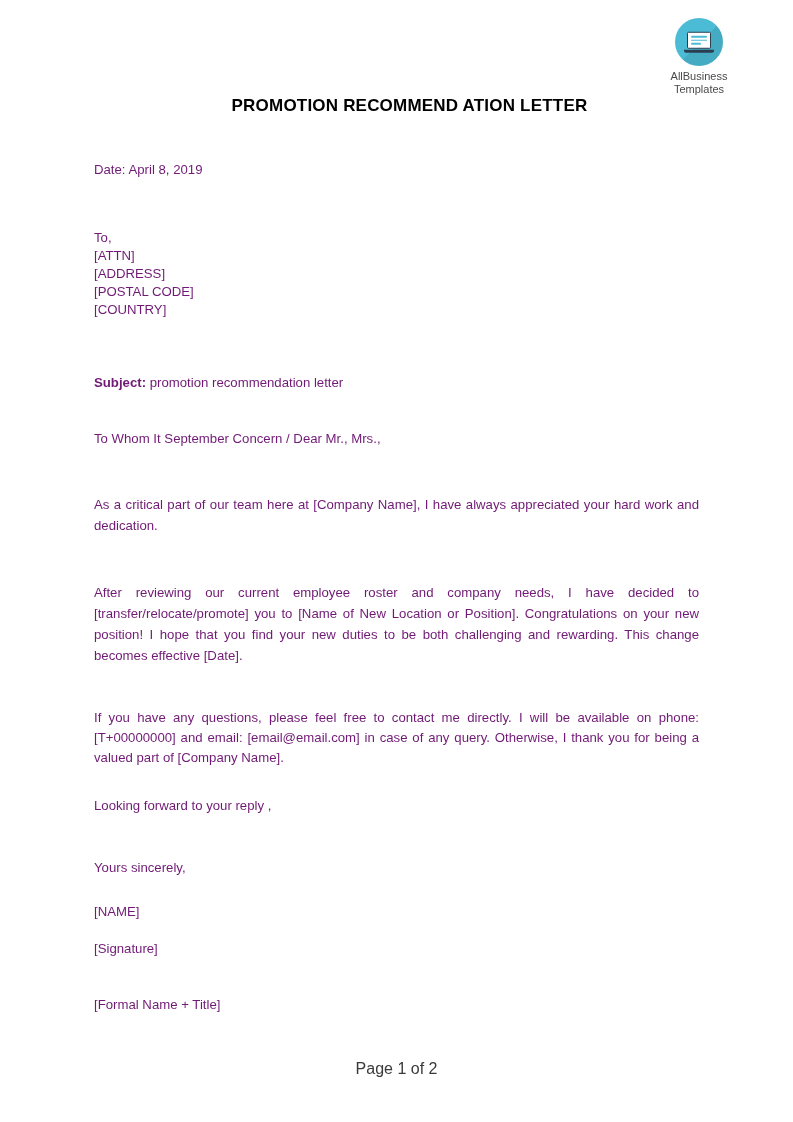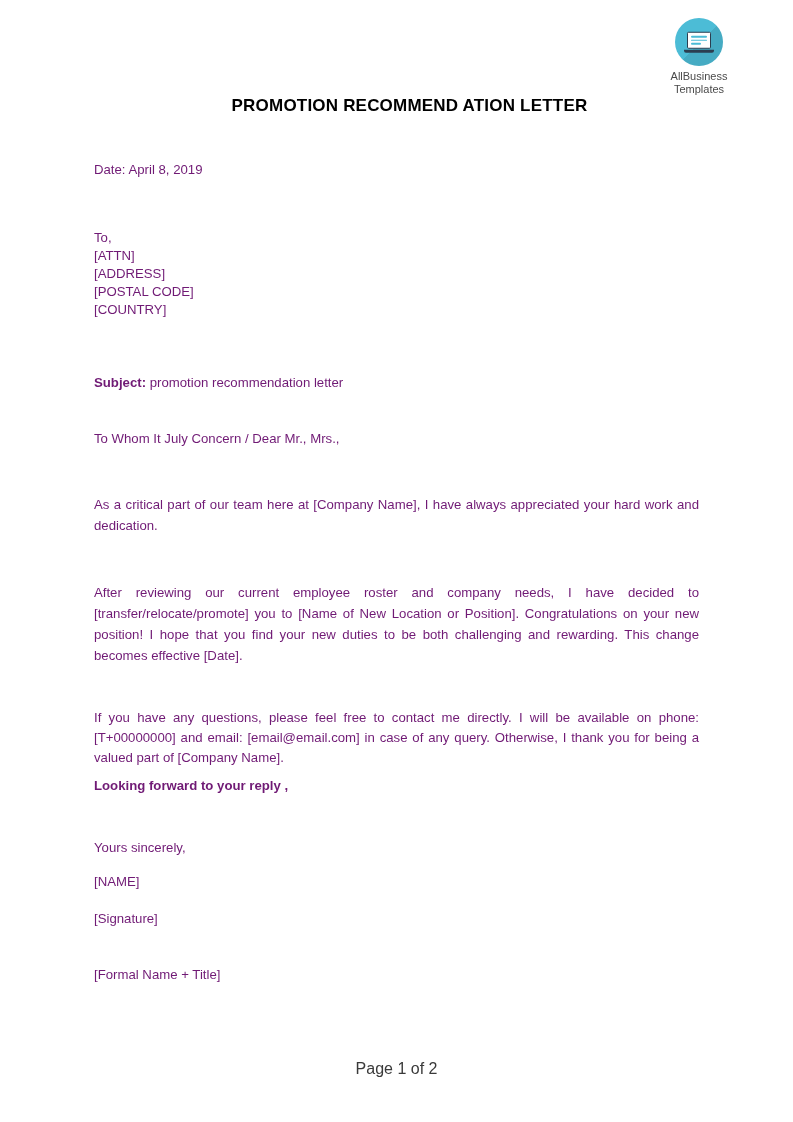--- a/index.html
+++ b/index.html
@@ -127,23 +127,23 @@
   .para {
     margin-top: 0;
     margin-bottom: 0;
     text-align: justify;
     line-height: 21px;
   }
   .para-1 { margin-top: 45px; }
   .para-2 { margin-top: 46px; }
   .para-3 { margin-top: 42px; line-height: 20px; }
 
-  .closing-reply { margin-top: 8px; font-weight: bold; }
+  .closing-reply { margin-top: 28px; }
   .yours { margin-top: 42px; }
-  .name-ph { margin-top: 14px; }
+  .name-ph { margin-top: 24px; }
   .sig-ph { margin-top: 17px; }
   .formal-ph { margin-top: 36px; }
 
   
   .footer {
     position: absolute;
     left: 0;
     top: 1060px;
     width: 793px;
     text-align: center;
@@ -181,21 +181,21 @@
     <div class="addr-block">
       <p class="line">To,</p>
       <p class="line">[ATTN]</p>
       <p class="line">[ADDRESS]</p>
       <p class="line">[POSTAL CODE]</p>
       <p class="line">[COUNTRY]</p>
     </div>
 
     <p class="line subject-line"><b>Subject:</b> <span>promotion recommendation letter</span></p>
 
-    <p class="line salutation">To Whom It July Concern / Dear Mr., Mrs.,</p>
+    <p class="line salutation">To Whom It September Concern / Dear Mr., Mrs.,</p>
 
     <p class="para para-1">As a critical part of our team here at [Company Name], I have always appreciated your hard work and dedication.</p>
 
     <p class="para para-2">After reviewing our current employee roster and company needs, I have decided to [transfer/relocate/promote] you to [Name of New Location or Position]. Congratulations on your new position! I hope that you find your new duties to be both challenging and rewarding. This change becomes effective [Date].</p>
 
     <p class="para para-3">If you have any questions, please feel free to contact me directly. I will be available on phone: [T+00000000] and email: [email@email.com] in case of any query. Otherwise, I thank you for being a valued part of [Company Name].</p>
 
     <p class="line closing-reply">Looking forward to your reply ,</p>
 
     <p class="line yours">Yours sincerely,</p>

